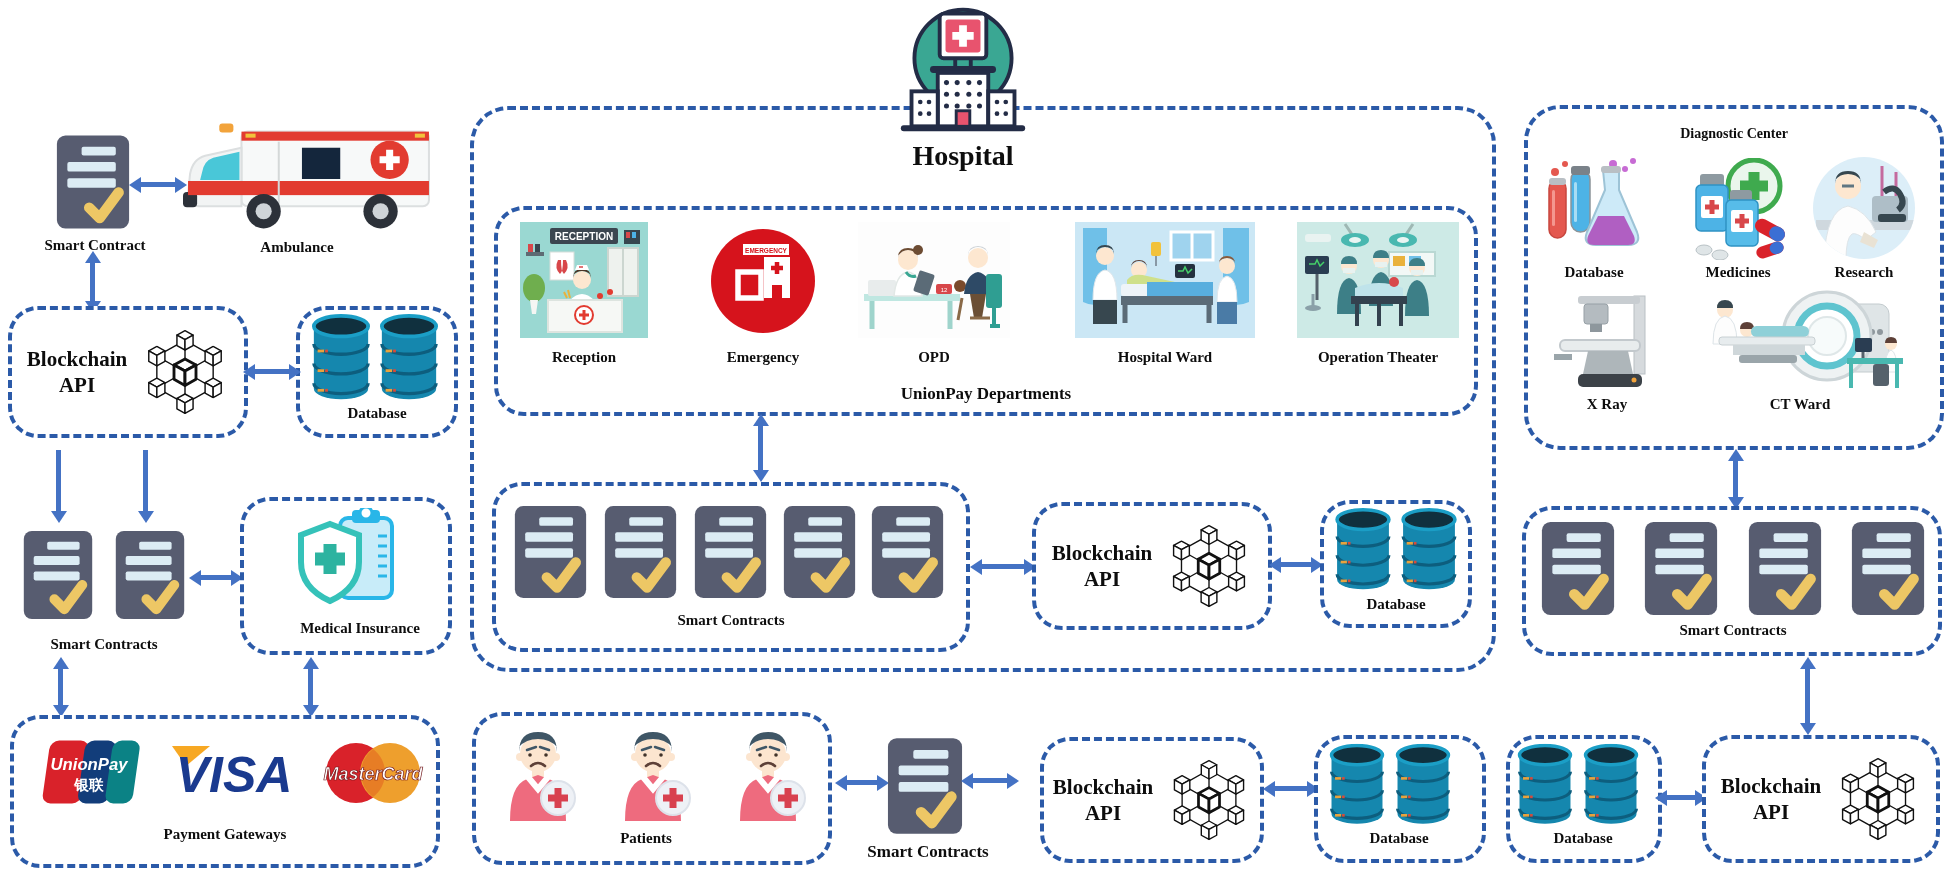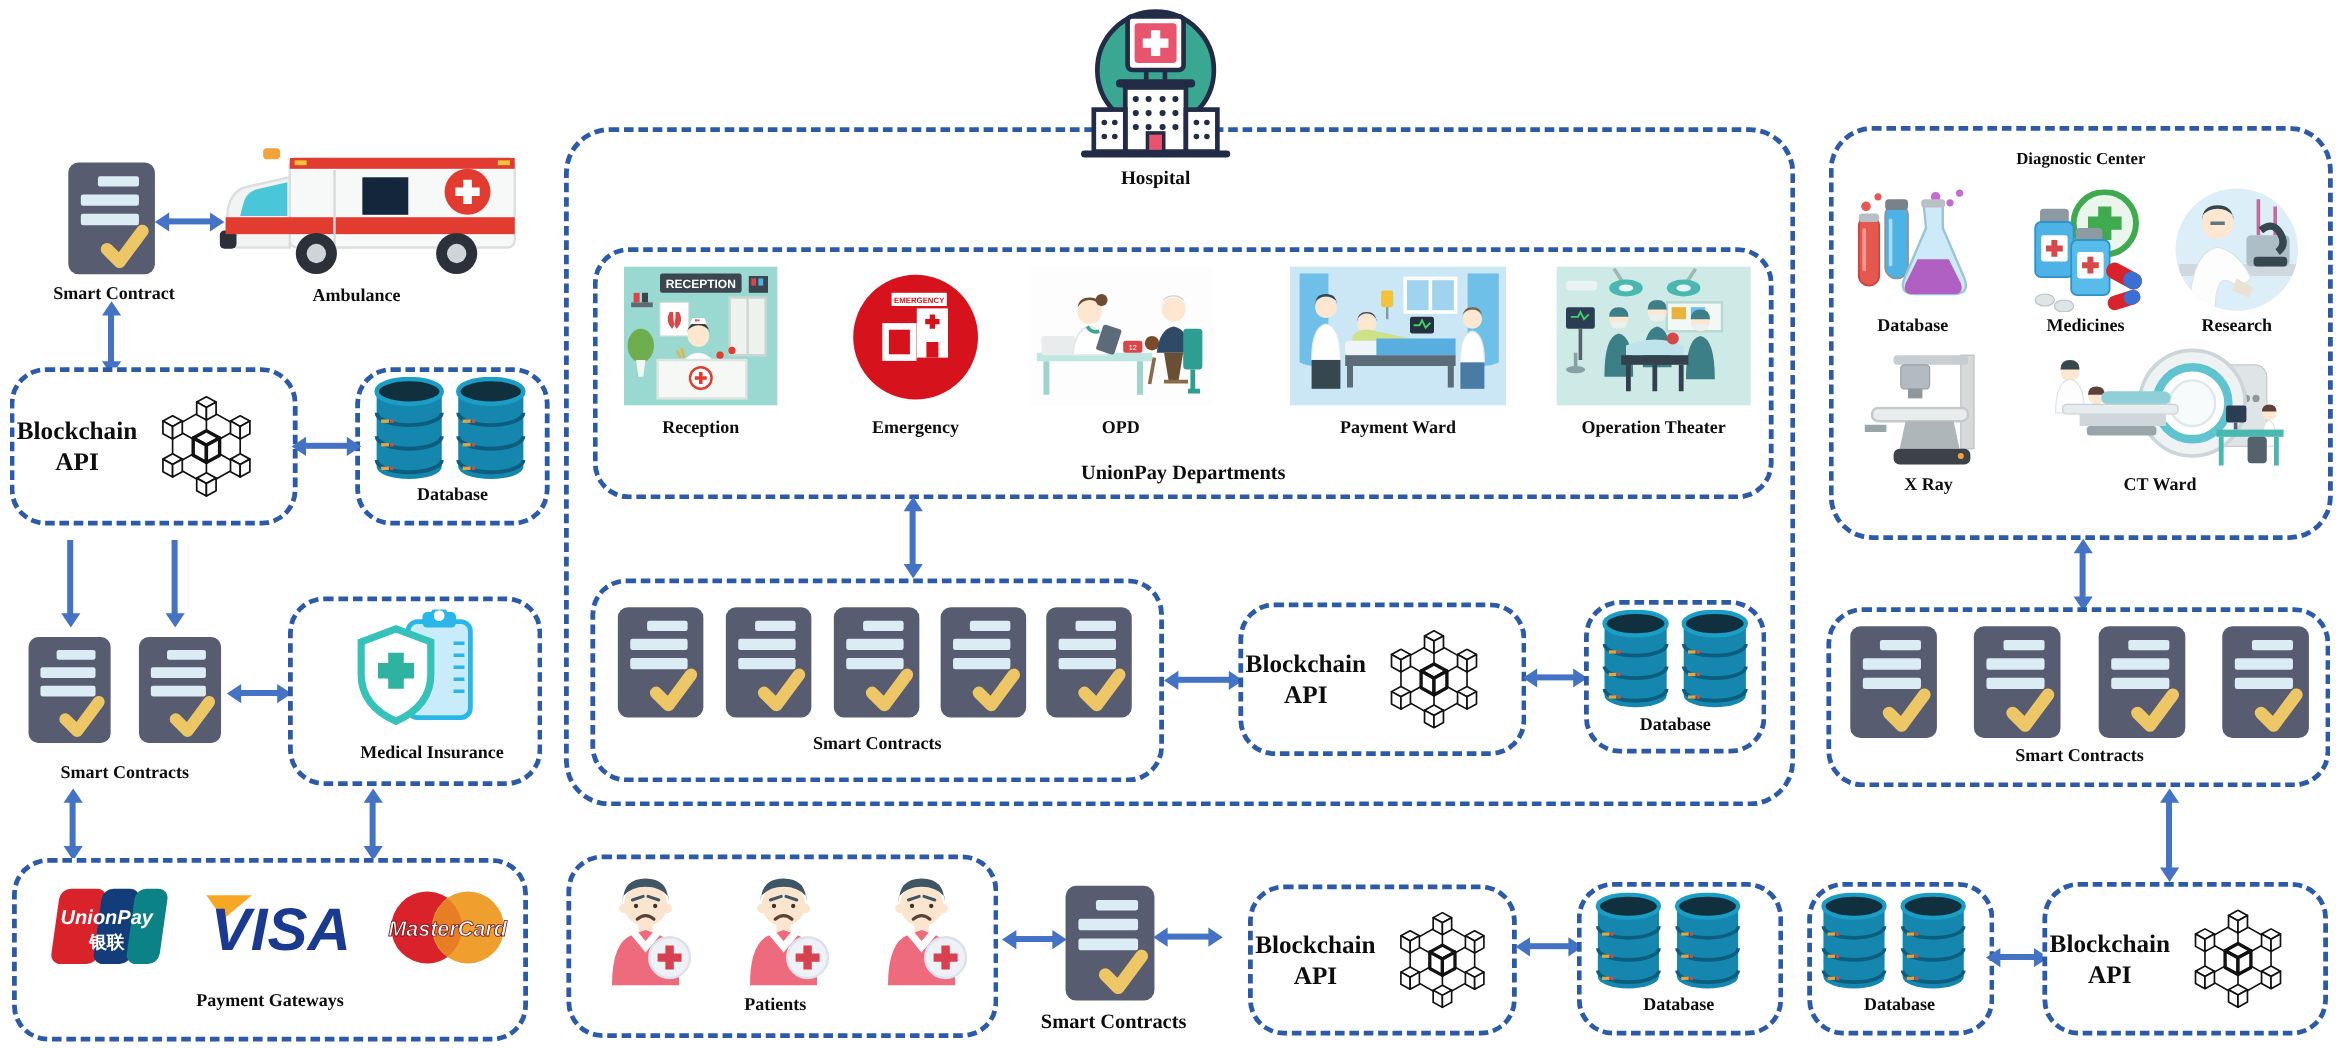--- a/index.html
+++ b/index.html
@@ -12,21 +12,21 @@
   .ah{position:absolute;height:5px;background:#4472c4}
   .ah:before,.ah:after{content:"";position:absolute;top:50%;transform:translateY(-50%);border:8px solid transparent}
   .ah:before{left:-11px;border-right:12px solid #4472c4;border-left:none}
   .ah:after{right:-11px;border-left:12px solid #4472c4;border-right:none}
   .av{position:absolute;width:5px;background:#4472c4}
   .av:before,.av:after{content:"";position:absolute;left:50%;transform:translateX(-50%);border:8px solid transparent}
   .av:before{top:-11px;border-bottom:12px solid #4472c4;border-top:none}
   .av:after{bottom:-11px;border-top:12px solid #4472c4;border-bottom:none}
   .av.sd:before{display:none}
   
-  .bapi{display:flex;align-items:center;gap:14px}
+  .bapi{display:flex;align-items:center;justify-content:center;gap:14px}
   .bapi .txt{font-weight:700;font-size:21px;text-align:center;line-height:1.25}
 </style>
 </head>
 <body>
 
 <div id="canvas">
 
   <svg width="0" height="0" style="position:absolute" aria-hidden="true">
     <defs>
       <symbol id="sym-contract" viewBox="0 0 80 102">
@@ -225,21 +225,21 @@
         <circle cx="35" cy="99" r="2.4"></circle>
         <circle cx="26" cy="111" r="2.4"></circle>
         <circle cx="35" cy="111" r="2.4"></circle>
       <circle cx="105" cy="99" r="2.4"></circle>
         <circle cx="114" cy="99" r="2.4"></circle>
         <circle cx="105" cy="111" r="2.4"></circle>
         <circle cx="114" cy="111" r="2.4"></circle>
     </g>
     <rect x="6" y="123" width="128" height="6" rx="3" fill="#232c46"></rect>
   </svg>
-  <div class="lbl" style="left:963px;top:140px;font-size:16px">Hospital</div>
+  <div class="lbl" style="left:963px;top:140px;font-size:28px">Hospital</div>
 
   <div class="box" style="left:494px;top:206px;width:984px;height:210px"></div>
 
   <svg class="abs" style="left:520px;top:222px;width:128px;height:116px" viewBox="0 0 128 116">
     <rect width="128" height="116" fill="#9ad8d2"></rect>
     <rect x="30" y="6" width="68" height="16" rx="2" fill="#3b4650"></rect>
     <text x="64" y="18" font-size="10" font-weight="bold" fill="#fff" text-anchor="middle" font-family="Liberation Sans, sans-serif">RECEPTION</text>
     <rect x="6" y="30" width="18" height="4" fill="#5d6b73"></rect>
       <rect x="8" y="22" width="5" height="8" fill="#d8474a"></rect>
       <rect x="15" y="22" width="5" height="8" fill="#37474f"></rect>
@@ -356,21 +356,21 @@
     <path d="M108 94 q0 -34 12 -36 q12 2 12 36 Z" fill="#3d7f87"></path>
     <path d="M58 66 q24 -10 48 0 v8 H58 Z" fill="#bfe3ea"></path>
     <rect x="54" y="74" width="56" height="8" fill="#33414e"></rect>
     <path d="M60 82 v22 M104 82 v22 M82 82 v22" stroke="#33414e" stroke-width="4"></path>
     <circle cx="97" cy="60" r="5" fill="#d8474a"></circle>
   </svg>
 
   <div class="lbl" style="left:584px;top:349px">Reception</div>
   <div class="lbl" style="left:763px;top:349px">Emergency</div>
   <div class="lbl" style="left:934px;top:349px">OPD</div>
-  <div class="lbl" style="left:1165px;top:349px">Payment Ward</div>
+  <div class="lbl" style="left:1165px;top:349px">Hospital Ward</div>
   <div class="lbl" style="left:1378px;top:349px">Operation Theater</div>
   <div class="lbl" style="left:986px;top:384px;font-size:17px">UnionPay Departments</div>
 
   <div class="av" style="left:758px;top:425px;height:46px"></div>
 
   <div class="box" style="left:492px;top:482px;width:478px;height:170px"></div>
   <svg class="abs" style="left:513px;top:504px;width:75px;height:96px" viewBox="0 0 80 102">
       <use href="#sym-contract"></use>
     </svg>
   <svg class="abs" style="left:603px;top:504px;width:75px;height:96px" viewBox="0 0 80 102">

